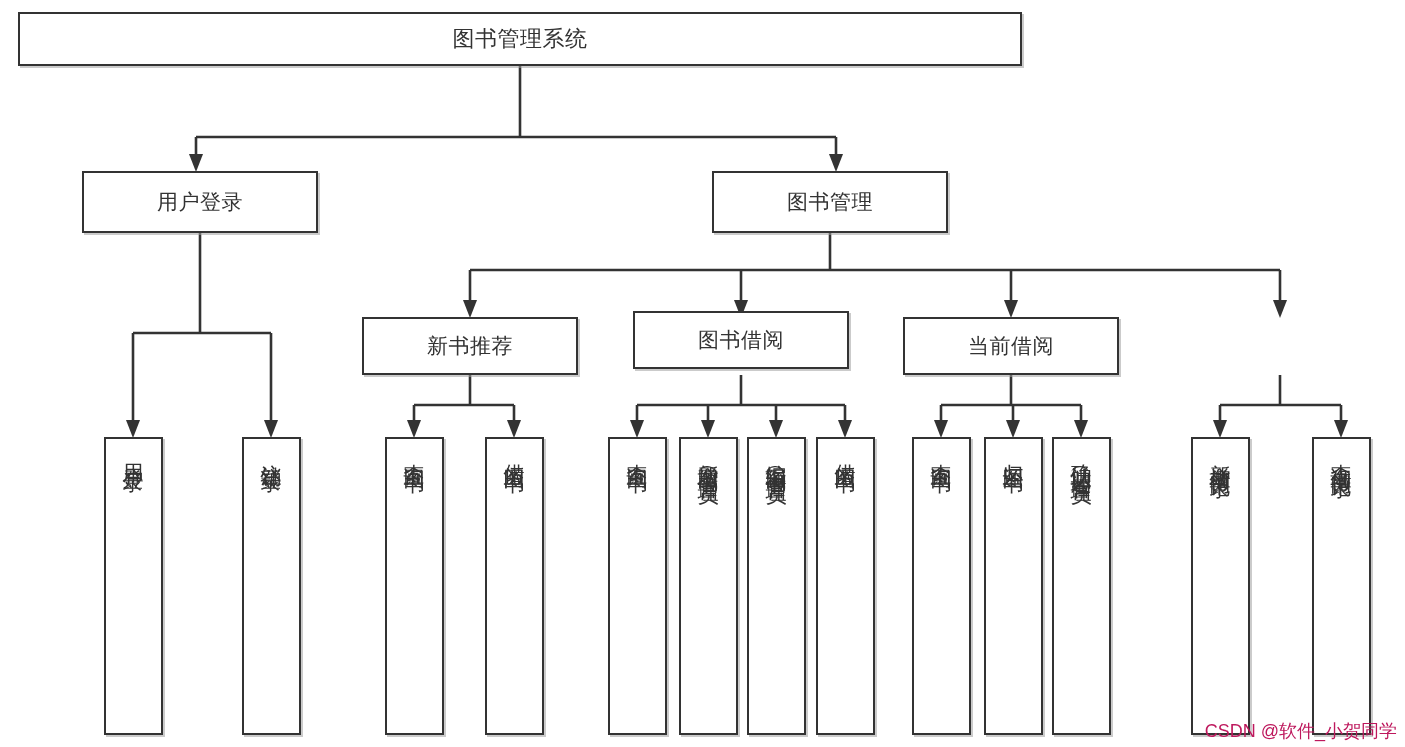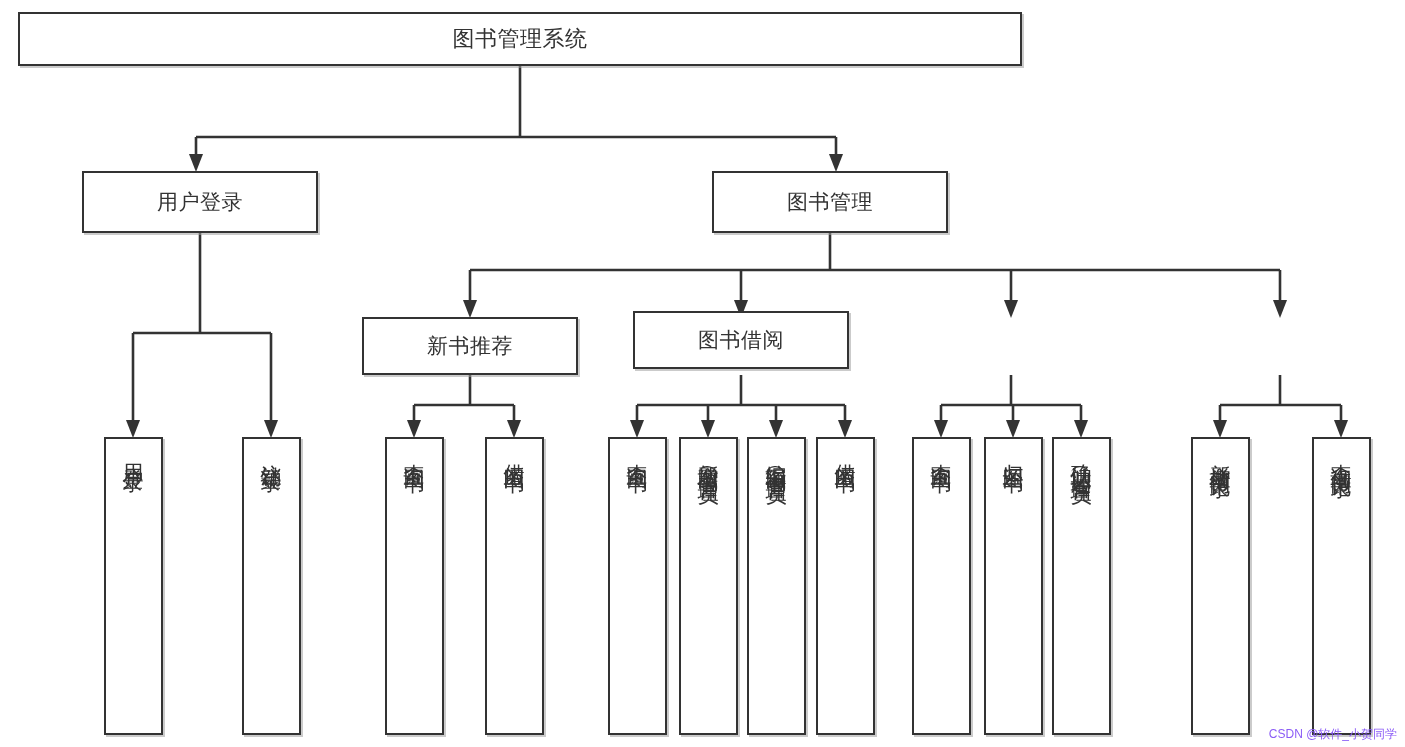--- a/index.html
+++ b/index.html
@@ -60,22 +60,22 @@
     text-orientation: upright;
     font-size: 21px;
     letter-spacing: 3px;
     line-height: 1;
   }
   
   #watermark {
     position: absolute;
     right: 8px;
     bottom: 4px;
-    font-size: 12px;
-    color: #8b5cf6;
+    font-size: 18px;
+    color: #be185d;
     z-index: 5;
     white-space: nowrap;
   }
 </style>
 </head>
 <body>
 
 <div id="canvas">
 
   <svg id="wires" viewBox="0 0 1405 747" xmlns="http://www.w3.org/2000/svg">
@@ -166,20 +166,23 @@
   <div class="node branch" style="left:362px; top:317px; width:216px; height:58px;">
     <span class="label">新书推荐</span>
   </div>
 
   <div class="node branch" style="left:712px; top:171px; width:236px; height:62px;">
     <span class="label">图书管理</span>
   </div>
   <div class="node branch" style="left:633px; top:311px; width:216px; height:58px;">
     <span class="label">图书借阅</span>
   </div>
+  <div class="node branch" style="left:903px; top:317px; width:216px; height:58px;">
+    <span class="label">当前借阅</span>
+  </div>
 
   <div class="node leaf" style="left:104px; top:437px; width:59px; height:298px;">
     <span class="label">用户登录</span>
   </div>
   <div class="node leaf" style="left:242px; top:437px; width:59px; height:298px;">
     <span class="label">注销登录</span>
   </div>
 
   <div class="node leaf" style="left:385px; top:437px; width:59px; height:298px;">
     <span class="label">查询图书</span>

